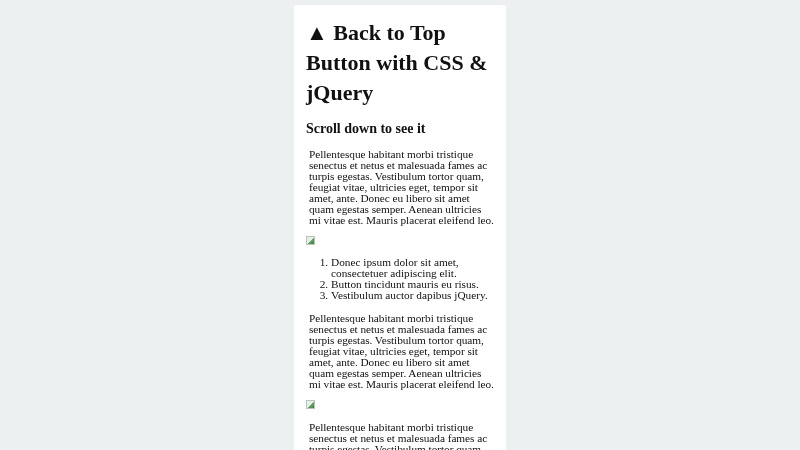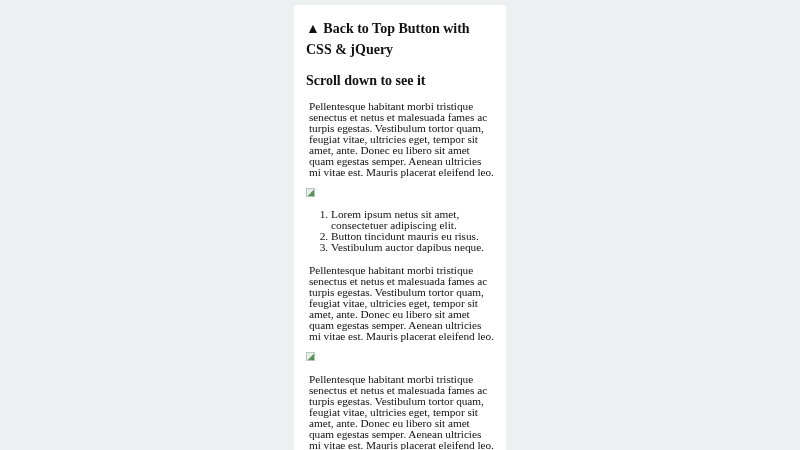--- a/index.html
+++ b/index.html
@@ -19,23 +19,23 @@
       left: 294px;
       top: 5px;
       width: 212px;
       height: 460px;
       background: #ffffff;
       border-radius: 3px;
       box-sizing: border-box;
       padding: 0 12px;
     }
     h1 {
-      font-size: 14px;
+      font-size: 22px;
       font-weight: bold;
-      line-height: 21px;
+      line-height: 30px;
       margin: 13px 0 0 0;
       padding: 0;
     }
     h3 {
       font-size: 14px;
       font-weight: bold;
       line-height: 17px;
       margin: 12px 0 0 0;
     }
     p {
@@ -75,23 +75,23 @@
 
 <div class="card">
   <h1><span>▲</span> <span>Back to Top Button with CSS &amp; jQuery</span></h1>
   <h3>Scroll down to see it</h3>
 
   <p>Pellentesque habitant morbi tristique senectus et netus et malesuada fames ac turpis egestas. Vestibulum tortor quam, feugiat vitae, ultricies eget, tempor sit amet, ante. Donec eu libero sit amet quam egestas semper. Aenean ultricies mi vitae est. Mauris placerat eleifend leo.</p>
 
   <span class="broken-img"></span>
 
   <ol>
-    <li>Lorem ipsum netus sit amet, consectetuer adipiscing elit.</li>
+    <li>Donec ipsum dolor sit amet, consectetuer adipiscing elit.</li>
     <li>Button tincidunt mauris eu risus.</li>
-    <li>Vestibulum auctor dapibus neque.</li>
+    <li>Vestibulum auctor dapibus jQuery.</li>
   </ol>
 
   <p>Pellentesque habitant morbi tristique senectus et netus et malesuada fames ac turpis egestas. Vestibulum tortor quam, feugiat vitae, ultricies eget, tempor sit amet, ante. Donec eu libero sit amet quam egestas semper. Aenean ultricies mi vitae est. Mauris placerat eleifend leo.</p>
 
   <span class="broken-img"></span>
 
   <p>Pellentesque habitant morbi tristique senectus et netus et malesuada fames ac turpis egestas. Vestibulum tortor quam, feugiat vitae, ultricies eget, tempor sit amet, ante. Donec eu libero sit amet quam egestas semper. Aenean ultricies mi vitae est. Mauris placerat eleifend leo.</p>
 
 </div>
 

